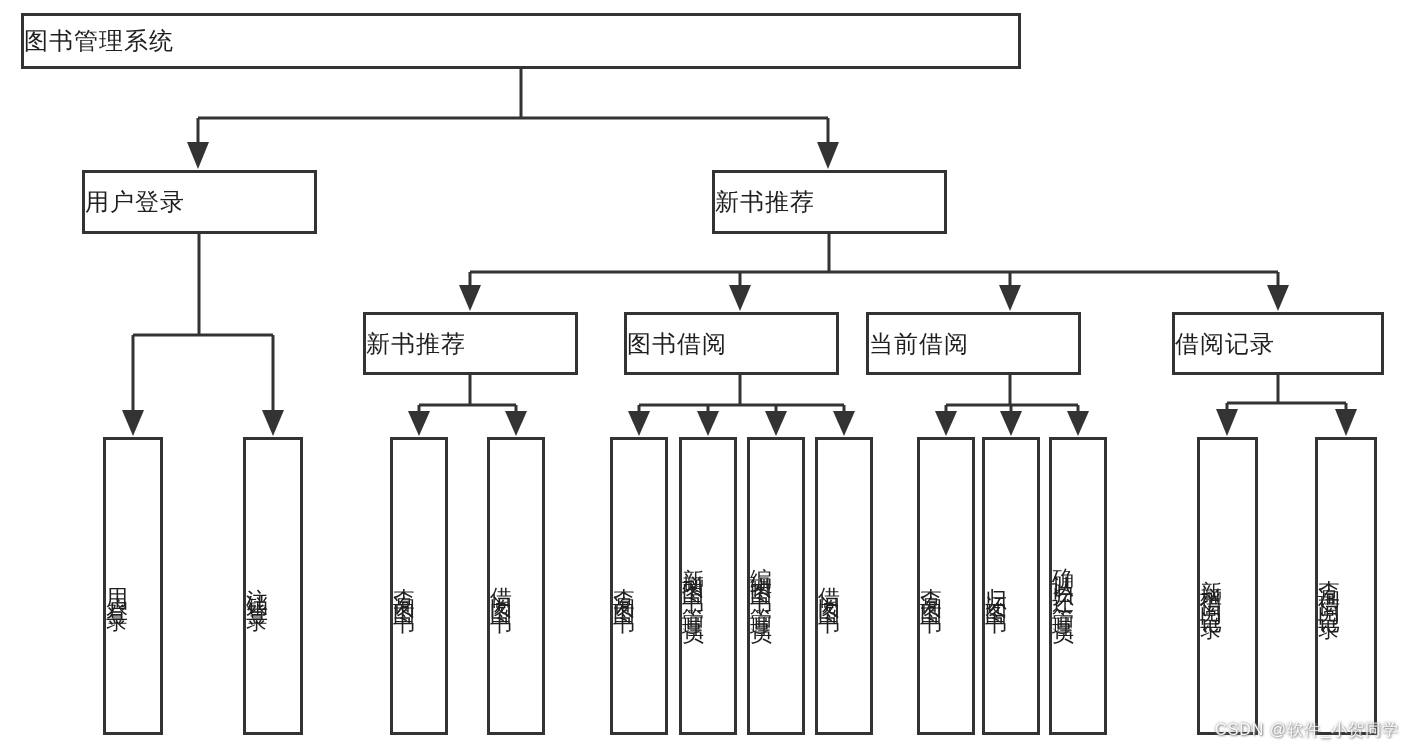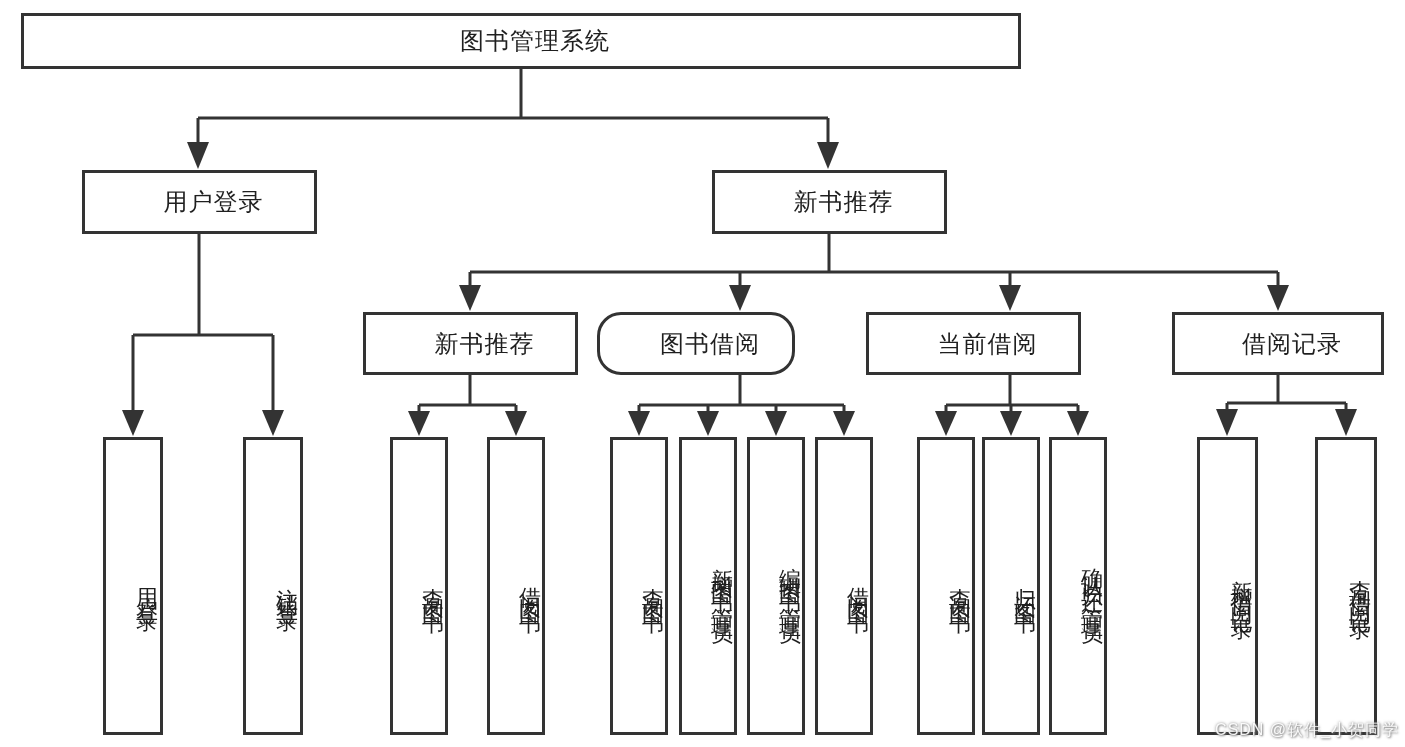--- a/index.html
+++ b/index.html
@@ -14,21 +14,21 @@
     font-family:"Liberation Sans","DejaVu Sans",sans-serif;
     color:var(--text);
   }
   .stage{position:absolute;inset:0;width:1405px;height:747px;}
   svg.wires{position:absolute;left:0;top:0;z-index:1;}
   .c{stroke:var(--line);stroke-width:3;fill:none;}
   .a{fill:var(--line);stroke:none;}
   .box{
     position:absolute;box-sizing:border-box;z-index:2;
     border:3px solid var(--line);background:#ffffff;
-    display:flex;align-items:center;justify-content:center;padding-left:28px;
+    display:flex;align-items:center;justify-content:flex-start;
   }
   .h-label{font-size:24px;letter-spacing:1px;white-space:nowrap;}
   .root{left:21px;top:13px;width:1000px;height:56px;}
   .lvl2{top:170px;width:235px;height:64px;}
   .lvl3{top:312px;height:63px;}
   .leaf{top:437px;height:298px;}
   .leaf .v{
     writing-mode:vertical-rl;text-orientation:mixed;
     font-size:22px;letter-spacing:8px;line-height:1;
     white-space:nowrap;
@@ -89,21 +89,21 @@
   <div class="box lvl2" style="left:82px;">
     <span class="h-label">用户登录</span>
   </div>
   <div class="box lvl2" style="left:712px;">
     <span class="h-label">新书推荐</span>
   </div>
 
   <div class="box lvl3" style="left:363px;width:215px;">
     <span class="h-label">新书推荐</span>
   </div>
-  <div class="box lvl3" style="left:597px;width:198px;border-radius:24px;">
+  <div class="box lvl3" style="left:624px;width:215px;">
     <span class="h-label">图书借阅</span>
   </div>
   <div class="box lvl3" style="left:866px;width:215px;">
     <span class="h-label">当前借阅</span>
   </div>
   <div class="box lvl3" style="left:1172px;width:212px;">
     <span class="h-label">借阅记录</span>
   </div>
 
   <div class="box leaf" style="left:103px;width:60px;">

